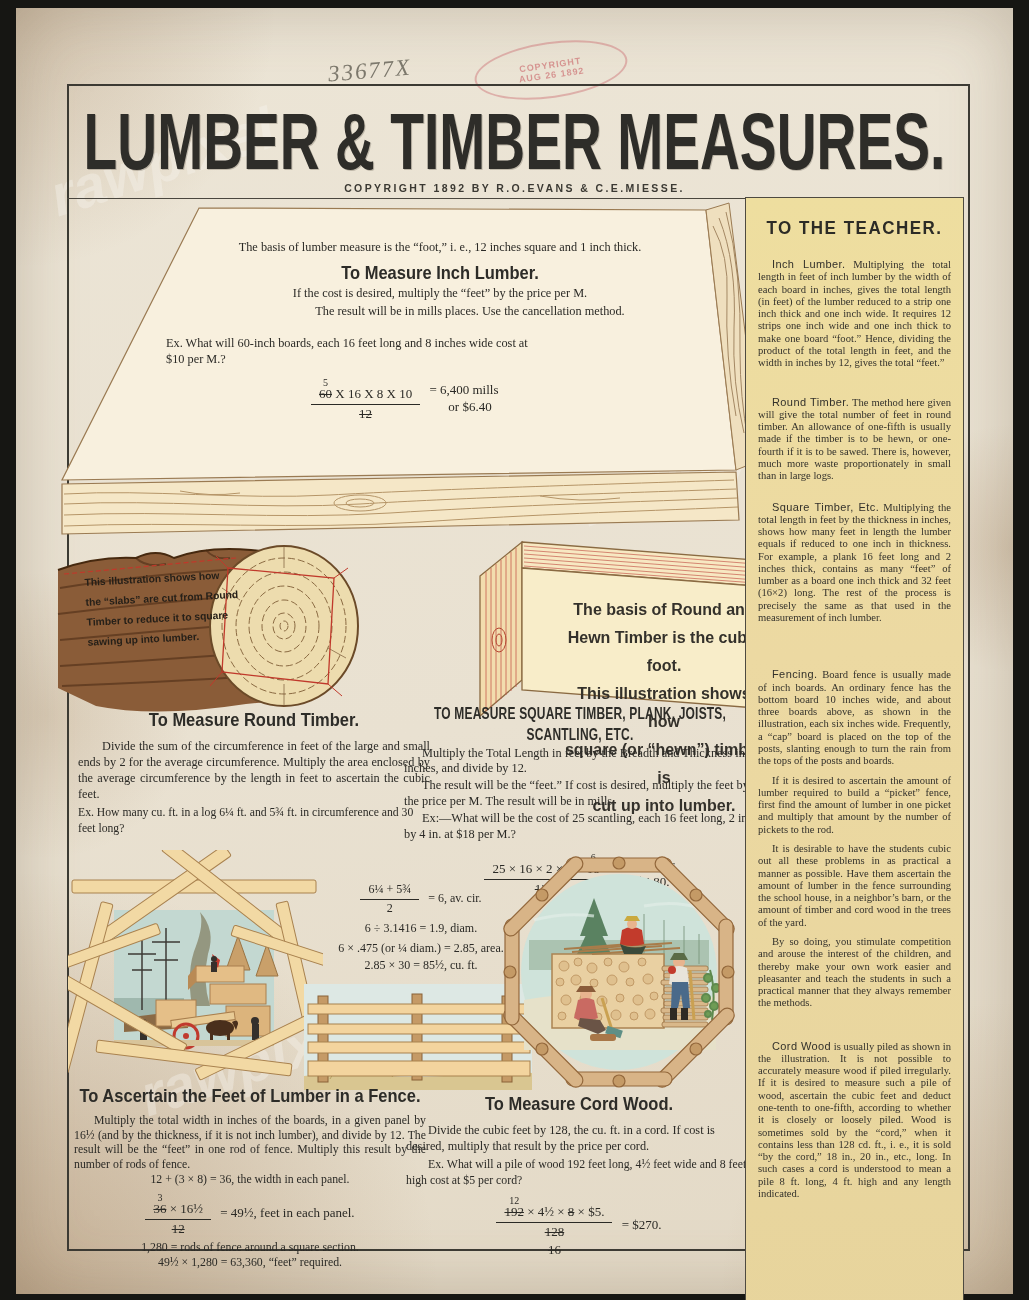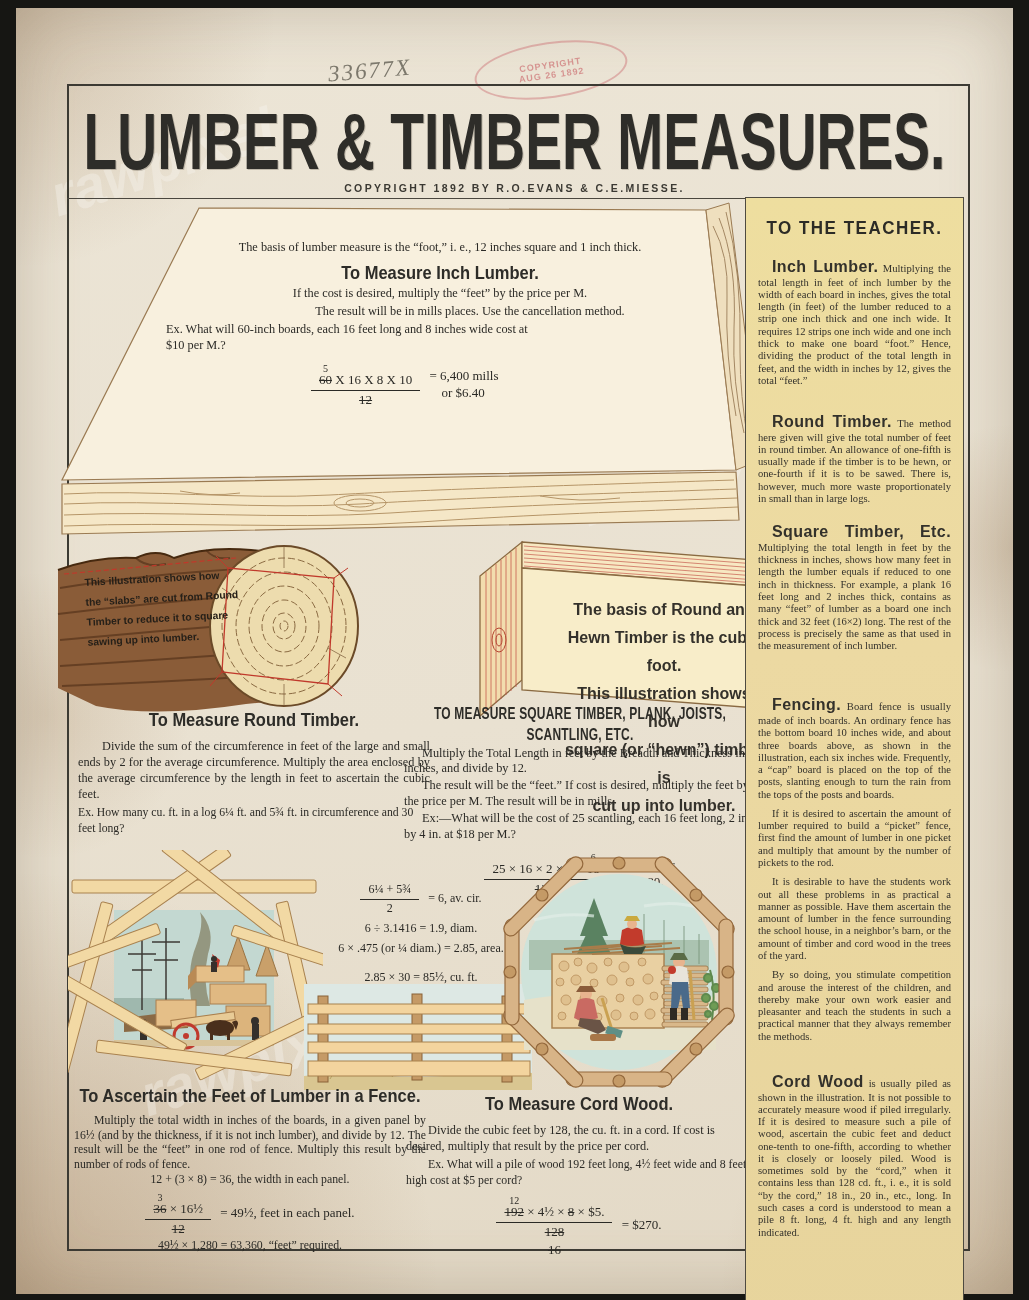--- a/index.html
+++ b/index.html
@@ -53,21 +53,21 @@
   }
   .sb-head{
     font-family:"Liberation Sans",sans-serif;font-weight:bold;font-size:17px;
     letter-spacing:1.5px;text-align:center;margin:10px 0 20px;color:#2c2b26;
     transform:scaleY(1.1);
   }
   .sb-p{
     font-size:10.6px;line-height:1.16;text-align:justify;margin:0;
     color:#33312b;text-indent:14px;
   }
-  .sb-p .lead{font-family:"Liberation Sans",sans-serif;font-weight:bold;font-size:16px;letter-spacing:.4px;}
+  .sb-p .lead{font-family:"Liberation Sans",sans-serif;font-weight:normal;font-size:11px;letter-spacing:.4px;}
   .mt26{margin-top:26px}.mt40{margin-top:18px}.mt44{margin-top:44px}.mt8{margin-top:7px}.mt30{margin-top:30px}
   
   .blk{position:absolute;font-size:12.3px;line-height:1.3;color:#2b2a26;}
   .h-sans{
     font-family:"Liberation Sans",sans-serif;font-weight:bold;font-size:16.5px;
     text-align:center;color:#2d2c28;transform:scaleY(1.08);
   }
   .h-caps{
     font-family:"Liberation Sans",sans-serif;font-weight:bold;font-size:12.5px;
     text-align:center;letter-spacing:.2px;color:#2d2c28;transform:scale(.96,1.3);
@@ -77,21 +77,21 @@
   .pre{white-space:pre-line}
   
   .formula{font-size:13px;margin-top:6px;}
   .frac{display:inline-block;text-align:center;vertical-align:middle;}
   .frac .num{display:block;border-bottom:1.5px solid #2b2a26;padding:0 8px 1px;}
   .frac .den{display:block;padding-top:1px;}
   .struck{text-decoration:line-through;text-decoration-thickness:1.4px;}
   .cancel{display:inline-block;position:relative;}
   .cancel .above{position:absolute;top:-10px;left:50%;transform:translateX(-50%);font-size:10px;text-decoration:none;}
   .cancel .val{text-decoration:line-through;text-decoration-thickness:1.4px;}
-  .res{display:inline-block;vertical-align:middle;text-align:left;margin-left:6px;}
+  .res{display:inline-block;vertical-align:middle;text-align:center;margin-left:6px;}
   .padtop{padding-top:12px;}
   
   .log-cap{
     position:absolute;left:70px;top:560px;width:185px;
     font-family:"Liberation Sans",sans-serif;font-weight:bold;font-size:10.3px;
     color:#262019;line-height:1.95;transform:rotate(-3deg);
   }
   .hewn-cap{
     position:absolute;left:546px;top:588px;width:204px;
     font-family:"Liberation Sans",sans-serif;font-weight:bold;font-size:16px;
@@ -152,21 +152,21 @@
       <path d="M120,291 q30,6 60,2"></path>
       <path d="M480,296 q40,7 80,2"></path>
     </g>
   </svg>
 
   <div class="blk" style="left:150px;top:232px;width:548px">
     <div class="center">The basis of lumber measure is the “foot,” i. e., 12 inches square and 1 inch thick.</div>
     <div class="h-sans" style="margin-top:7px">To Measure Inch Lumber.</div>
     <div class="center" style="margin-top:2px">If the cost is desired, multiply the “feet” by the price per M.</div>
     <div class="center" style="margin-top:2px;margin-left:60px">The result will be in mills places.   Use the cancellation method.</div>
-    <div class="pre" style="margin-top:2px">Ex.   What will 60-inch boards, each 16 feet long and 8 inches wide cost at
+    <div class="pre" style="margin-top:16px">Ex.   What will 60-inch boards, each 16 feet long and 8 inches wide cost at
 $10 per M.?</div>
     <div class="formula" style="margin-left:145px">
       <span class="frac padtop">
         <span class="num">
           <span class="cancel"><span class="above">5</span><span class="val">60</span></span><span> X 16 X 8 X 10</span>
         </span>
         <span class="den"><span class="struck">12</span></span>
       </span>
       <span class="res"><span>= 6,400 mills</span><br><span style="margin-left:12px">or $6.40</span></span>
     </div>
@@ -271,21 +271,21 @@
     </div>
   </div>
 
   <div class="blk center" style="left:290px;top:874px;width:230px;font-size:12px">
     <div>
       <span class="frac"><span class="num">6¼ + 5¾</span><span class="den">2</span></span>
       <span class="res">= 6, av. cir.</span>
     </div>
     <div style="margin-top:5px">6 ÷ 3.1416 = 1.9, diam.</div>
     <div style="margin-top:4px">6 × .475 (or ¼ diam.) = 2.85, area.</div>
-    <div style="margin-top:14px">2.85 × 30 = 85½, cu. ft.</div>
+    <div style="margin-top:2px">2.85 × 30 = 85½, cu. ft.</div>
   </div>
 
   <svg style="left:52px;top:842px" width="255" height="245" viewBox="0 0 255 245">
     <g fill="none">
       <rect x="46" y="60" width="160" height="132" fill="#c3d8d1"></rect>
       <rect x="46" y="148" width="70" height="18" fill="#9fb8ae"></rect>
       <path d="M56,168 L120,160 L120,178 L56,182 Z" fill="#8a6a45"></path>
       <g stroke="#3c3a34" stroke-width="1.5">
         <line x1="74" y1="90" x2="74" y2="160"></line>
           <line x1="98" y1="78" x2="98" y2="158"></line>
@@ -494,20 +494,21 @@
     <div class="center" style="margin-top:1px">12 + (3 × 8) = 36, the width in each panel.</div>
     <div class="formula center" style="margin-top:2px">
       <span class="frac padtop">
         <span class="num">
           <span class="cancel"><span class="above">3</span><span class="val">36</span></span><span> × 16½</span>
         </span>
         <span class="den"><span class="struck">12</span></span>
       </span>
       <span class="res">= 49½, feet in each panel.</span>
     </div>
+    <div class="center" style="margin-top:2px">1,280 = rods of fence around a square section.</div>
     <div class="center">49½ × 1,280 = 63,360, “feet” required.</div>
   </div>
 
   <div class="blk" style="left:390px;top:1086px;width:346px">
     <div class="h-sans">To Measure Cord Wood.</div>
     <div style="margin-top:8px;text-indent:22px">Divide the cubic feet by 128, the cu. ft. in a cord.   If cost is desired, multiply that result by the price per cord.</div>
     <div style="margin-top:2px;text-indent:22px;font-size:11.8px">Ex.   What will a pile of wood 192 feet long, 4½ feet wide and 8 feet high cost at $5 per cord?</div>
     <div class="formula center" style="margin-top:4px">
       <span class="frac padtop">
         <span class="num">
@@ -520,18 +521,18 @@
     </div>
   </div>
 
   <div class="sidebar">
     <div class="sb-head">TO THE TEACHER.</div>
     <p class="sb-p"><span class="lead">Inch Lumber.</span><span>  Multiplying the total length in feet of inch lumber by the width of each board in inches, gives the total length (in feet) of the lumber reduced to a strip one inch thick and one inch wide. It requires 12 strips one inch wide and one inch thick to make one board “foot.” Hence, dividing the product of the total length in feet, and the width in inches by 12, gives the total “feet.”</span></p>
     <p class="sb-p mt26"><span class="lead">Round Timber.</span><span>  The method here given will give the total number of feet in round timber.  An allowance of one-fifth is usually made if the timber is to be hewn, or one-fourth if it is to be sawed. There is, however, much more waste proportionately in small than in large logs.</span></p>
     <p class="sb-p mt40"><span class="lead">Square Timber, Etc.</span><span>  Multiplying the total length in feet by the thickness in inches, shows how many feet in length the lumber equals if reduced to one inch in thickness.  For example, a plank 16 feet long and 2 inches thick, contains as many “feet” of lumber as a board one inch thick and 32 feet (16×2) long.  The rest of the process is precisely the same as that used in the measurement of inch lumber.</span></p>
     <p class="sb-p mt44"><span class="lead">Fencing.</span><span>  Board fence is usually made of inch boards.  An ordinary fence has the bottom board 10 inches wide, and about three boards above, as shown in the illustration, each six inches wide. Frequently, a “cap” board is placed on the top of the posts, slanting enough to turn the rain from the tops of the posts and boards.</span></p>
     <p class="sb-p mt8"><span>If it is desired to ascertain the amount of lumber required to build a “picket” fence, first find the amount of lumber in one picket and multiply that amount by the number of pickets to the rod.</span></p>
-    <p class="sb-p mt8"><span>It is desirable to have the students work out all these problems in as practical a manner as possible.  Have them ascertain the amount of lumber in the fence surrounding the school house, in a neighbor’s barn, or the amount of timber and cord wood in the trees of the yard.</span></p>
+    <p class="sb-p mt8"><span>It is desirable to have the students cubic out all these problems in as practical a manner as possible.  Have them ascertain the amount of lumber in the fence surrounding the school house, in a neighbor’s barn, or the amount of timber and cord wood in the trees of the yard.</span></p>
     <p class="sb-p mt8"><span>By so doing, you stimulate competition and arouse the interest of the children, and thereby make your own work easier and pleasanter and teach the students in such a practical manner that they always remember the methods.</span></p>
     <p class="sb-p mt30"><span class="lead">Cord Wood</span><span> is usually piled as shown in the illustration.  It is not possible to accurately measure wood if piled irregularly.  If it is desired to measure such a pile of wood, ascertain the cubic feet and deduct one-tenth to one-fifth, according to whether it is closely or loosely piled. Wood is sometimes sold by the “cord,” when it contains less than 128 cd. ft., i. e., it is sold “by the cord,” 18 in., 20 in., etc., long.  In such cases a cord is understood to mean a pile 8 ft. long, 4 ft. high and any length indicated.</span></p>
   </div>
 
 </div>
 
 </body></html>

